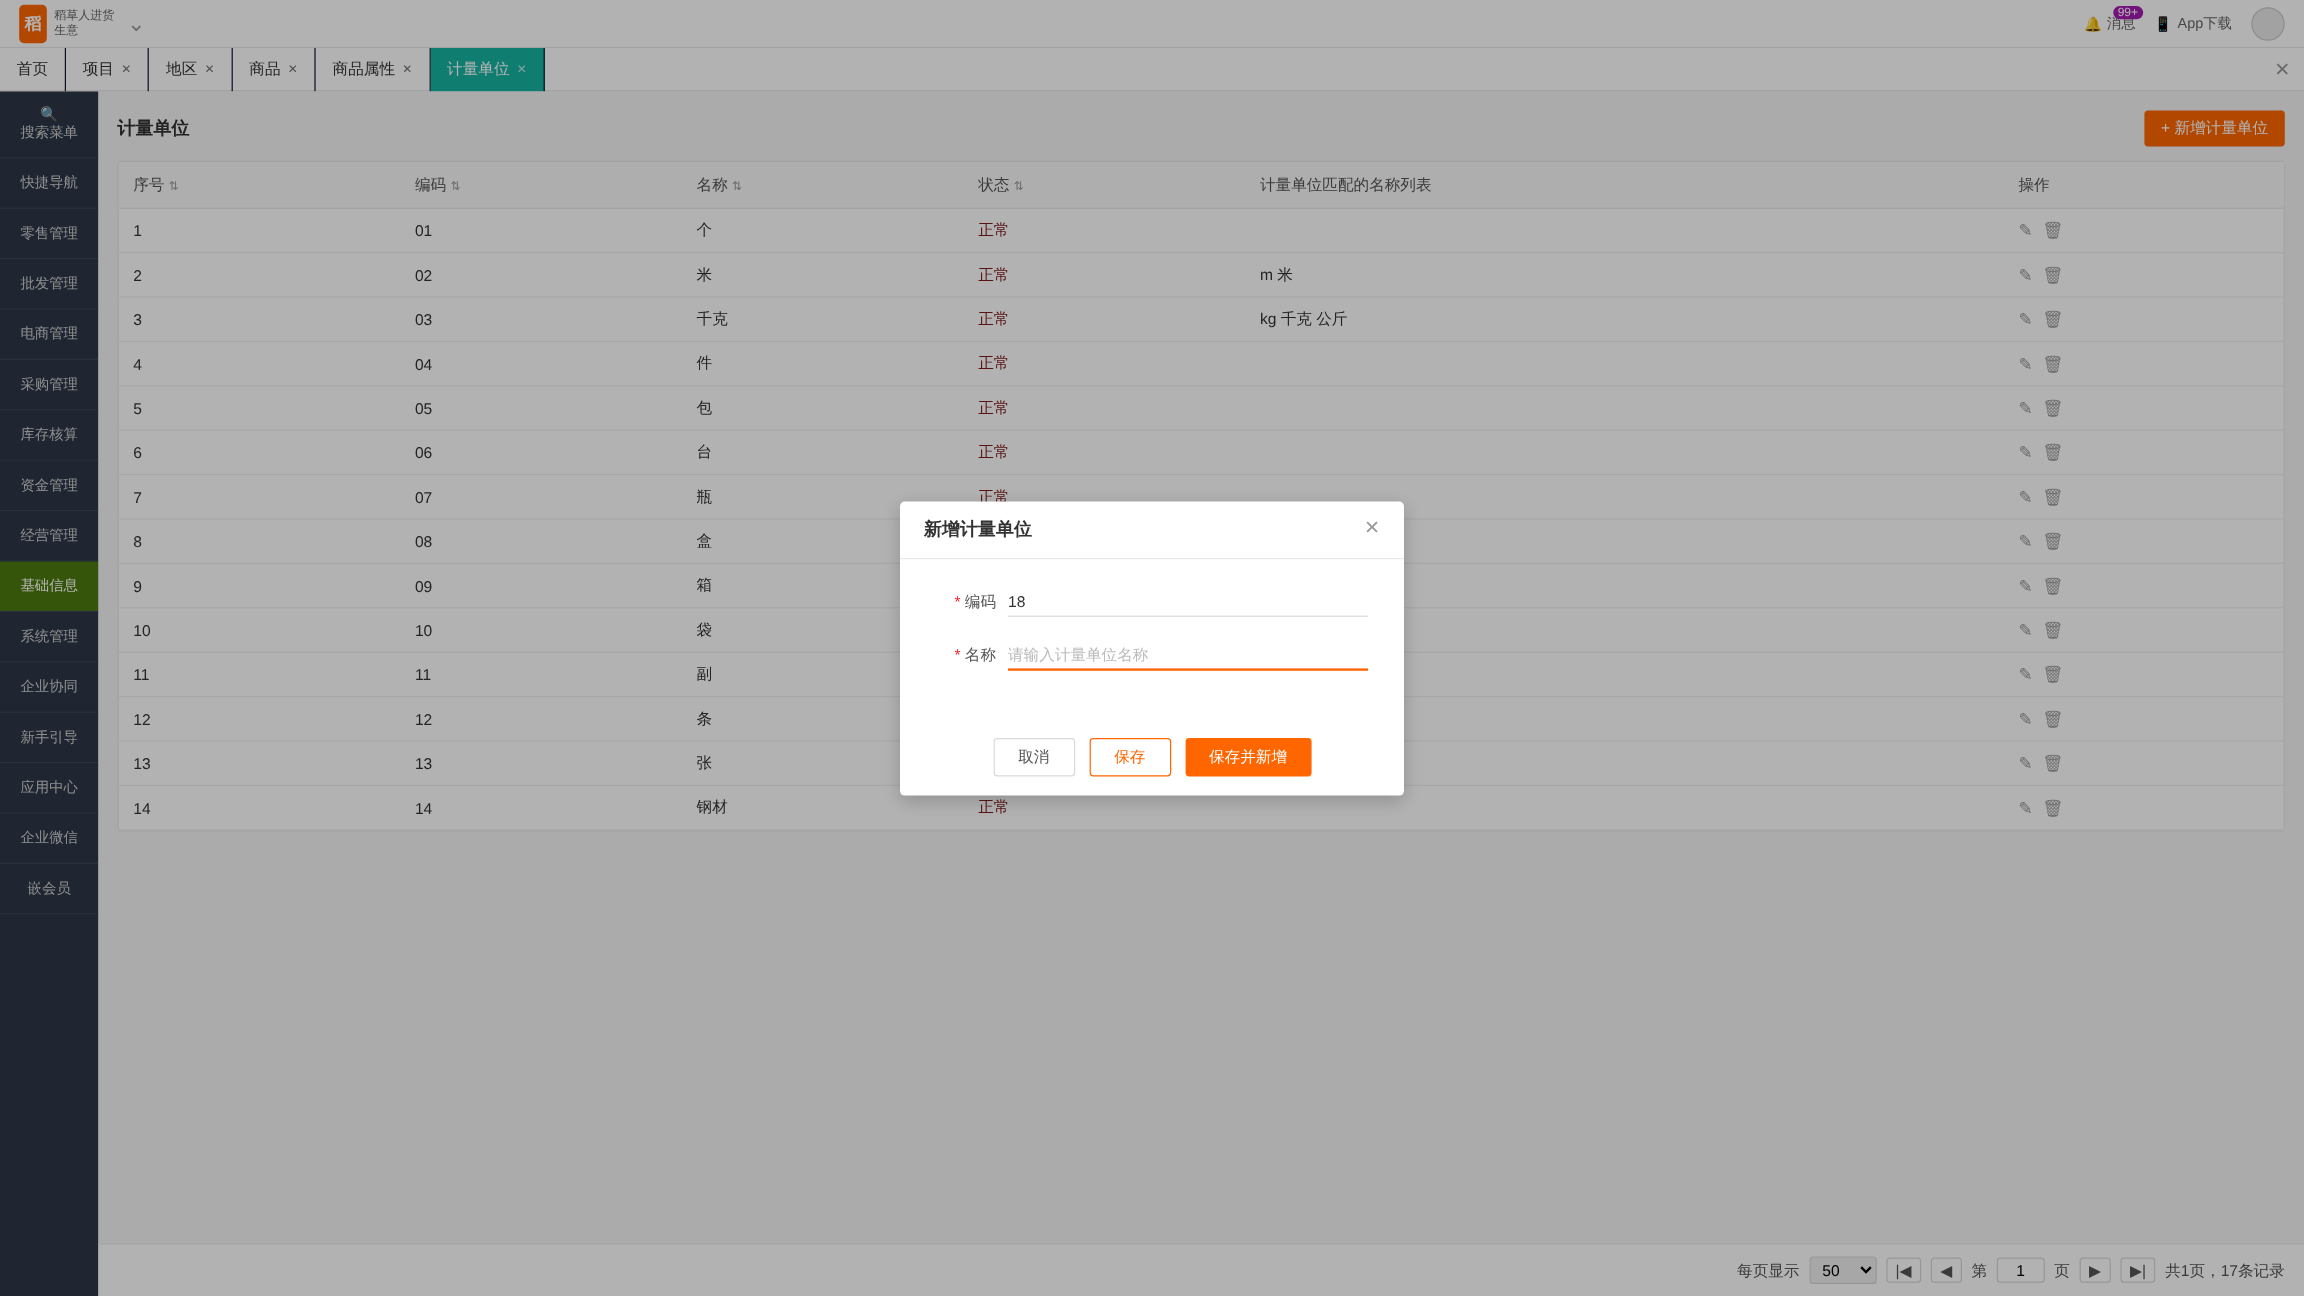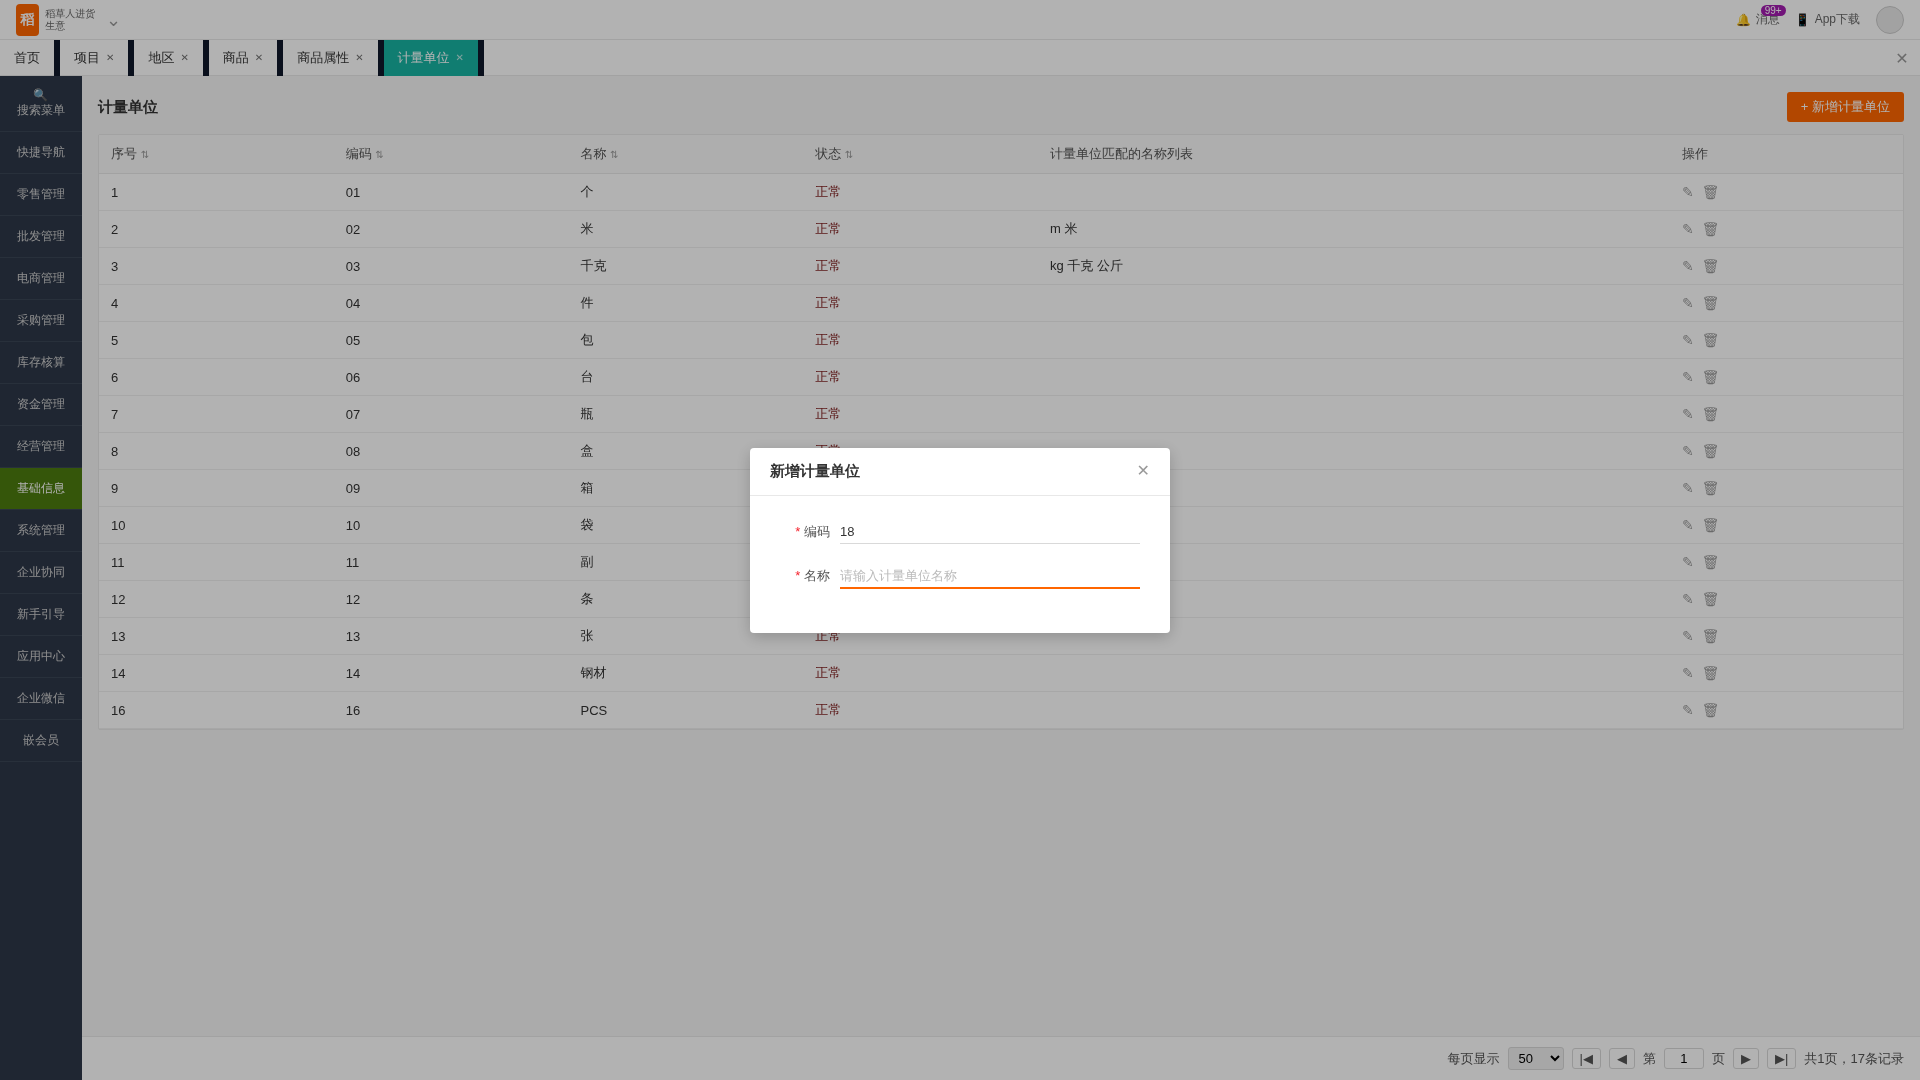--- a/index.html
+++ b/index.html
@@ -35,21 +35,21 @@
       border-bottom: 1px solid #e8e8e8;
       position: relative;
     }
     .tab-item {
       height: 36px;
       display: flex;
       align-items: center;
       padding: 0 14px;
       font-size: 13px;
       cursor: pointer;
-      border-right: 6px solid #0f172a;
+      border-right: 1px solid #0f172a;
       color: #333;
       gap: 6px;
       white-space: nowrap;
     }
     .tab-item.active {
       background: #17b3a3;
       color: #fff;
     }
     .tab-close { font-size: 10px; cursor: pointer; opacity: 0.7; }
     .tab-bar-close { position: absolute; right: 0; top: 0; height: 36px; width: 36px; display: flex; align-items: center; justify-content: center; cursor: pointer; font-size: 16px; color: #999; }
@@ -538,33 +538,20 @@
       <td>钢材</td>
       <td><span class="status-normal">正常</span></td>
       <td></td>
       <td>
         <div class="action-btns">
           <span class="action-btn">✎</span>
           <span class="action-btn">🗑</span>
         </div>
       </td>
     </tr>
-              <tr>
-      <td>16</td>
-      <td>16</td>
-      <td>PCS</td>
-      <td><span class="status-normal">正常</span></td>
-      <td></td>
-      <td>
-        <div class="action-btns">
-          <span class="action-btn">✎</span>
-          <span class="action-btn">🗑</span>
-        </div>
-      </td>
-    </tr>
             </tbody>
         </table>
       </div>
     </div>
 
     <div class="pagination-footer">
       <span>每页显示</span>
       <select class="page-select">
         <option>50</option>
         <option>20</option>
@@ -591,14 +578,19 @@
     <div class="modal-body">
       <div class="form-row">
         <label class="form-label required">编码</label>
         <input class="form-input" type="text" value="18" style="">
       </div>
       <div class="form-row">
         <label class="form-label required">名称</label>
         <input class="form-input active-input" type="text" placeholder="请输入计量单位名称" style="">
       </div>
     </div>
+    <div class="modal-footer">
+      <button class="btn-cancel">取消</button>
+      <button class="btn-save">保存</button>
+      <button class="btn-save-new">保存并新增</button>
+    </div>
   </div>
 </div>
 
 </body></html>

